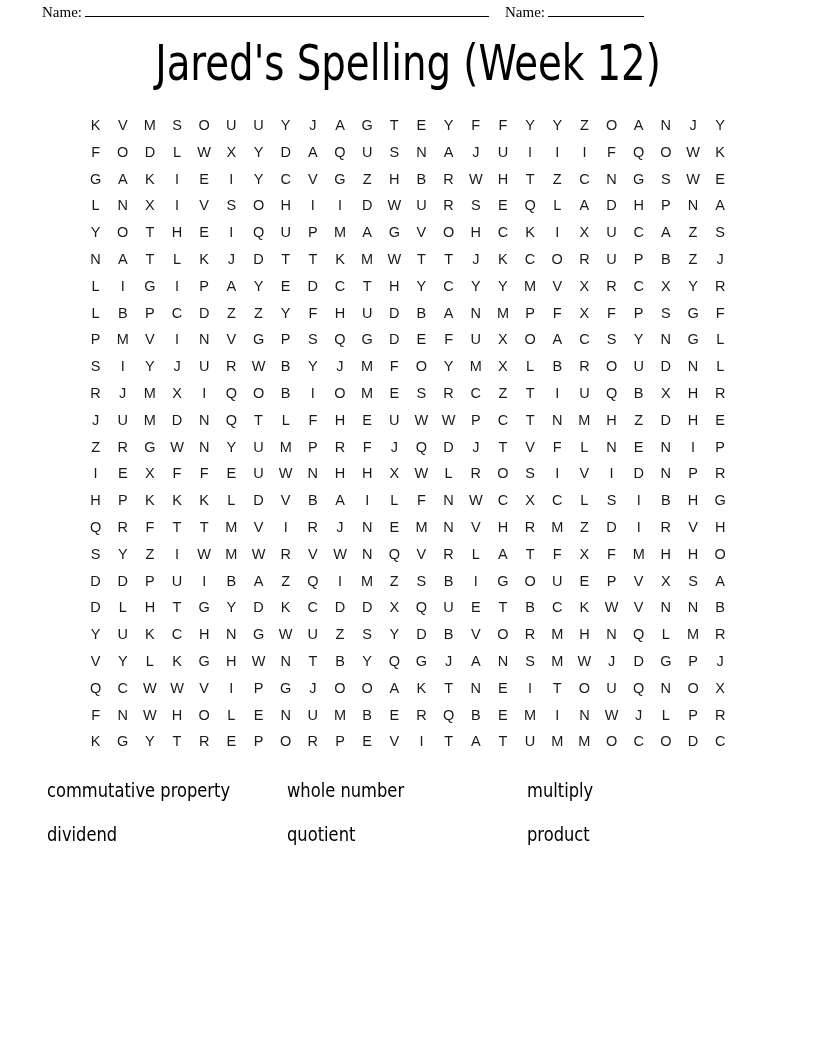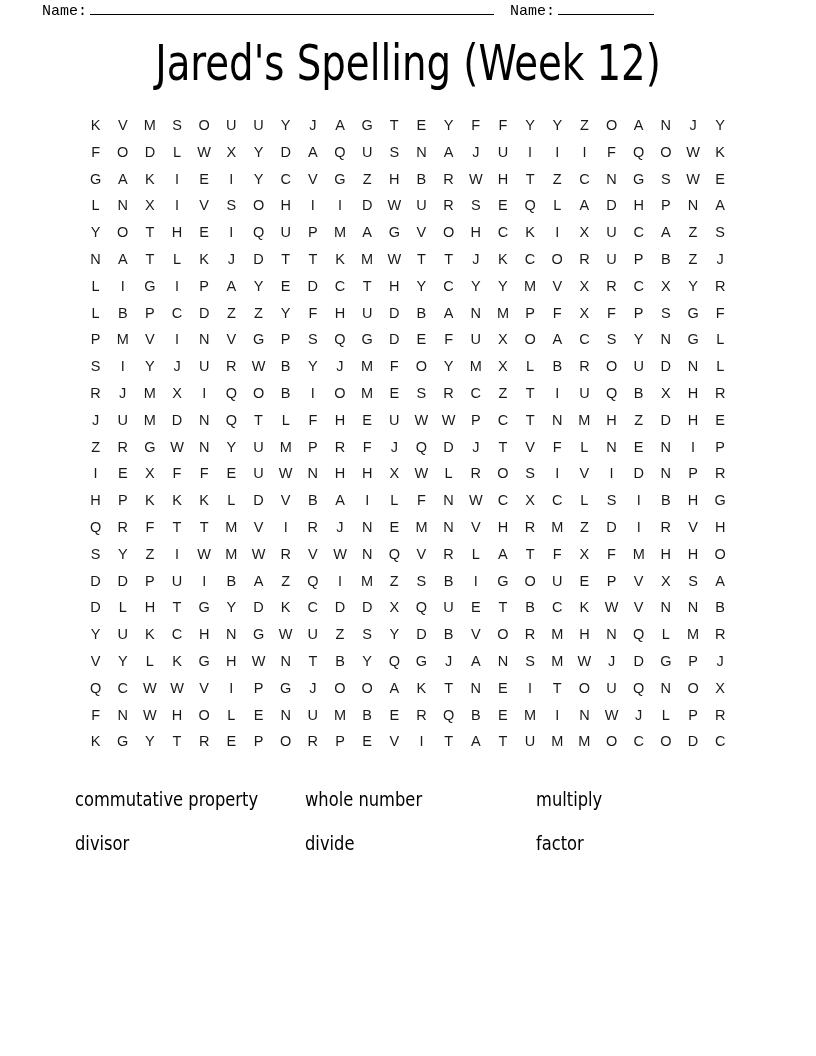--- a/index.html
+++ b/index.html
@@ -18,21 +18,21 @@
 
   
   .header-line {
     position: absolute;
     left: 42px;
     top: 0px;
     width: 700px;
     height: 24px;
     display: flex;
     align-items: baseline;
-    font-family: Liberation Mono, monospace;
+    font-family: Liberation Serif, serif;
     font-size: 15px;
     line-height: 24px;
     white-space: nowrap;
   }
   .hdr-label {
     font-size: 15px;
     letter-spacing: 0px;
   }
   .hdr-rule {
     display: inline-block;
@@ -86,22 +86,21 @@
   
   .wordlist {
     position: absolute;
     left: 47px;
     top: 778px;
     width: 700px;
   }
   .word-row {
     display: flex;
     height: 44px;
-    align-items: center;
-    margin-left: 28px;
+    align-items: flex-start;
   }
   .word-cell {
     font-family: "DejaVu Sans Condensed", "Liberation Sans Narrow", "Liberation Sans", sans-serif;
     font-size: 19.5px;
     line-height: 26px;
     white-space: nowrap;
     transform: scaleX(0.93);
     transform-origin: left top;
   }
   .word-cell.c0 { width: 240px; }
@@ -749,17 +748,17 @@
     </div>
   </div>
 
 <div class="wordlist" id="word-list">
     <div class="word-row">
       <span class="word-cell c0">commutative property</span>
       <span class="word-cell c1">whole number</span>
       <span class="word-cell c2">multiply</span>
     </div>
     <div class="word-row">
-      <span class="word-cell c0">divisor</span>
-      <span class="word-cell c1">divide</span>
-      <span class="word-cell c2">factor</span>
+      <span class="word-cell c0">dividend</span>
+      <span class="word-cell c1">quotient</span>
+      <span class="word-cell c2">product</span>
     </div>
   </div>
 
 </body></html>

